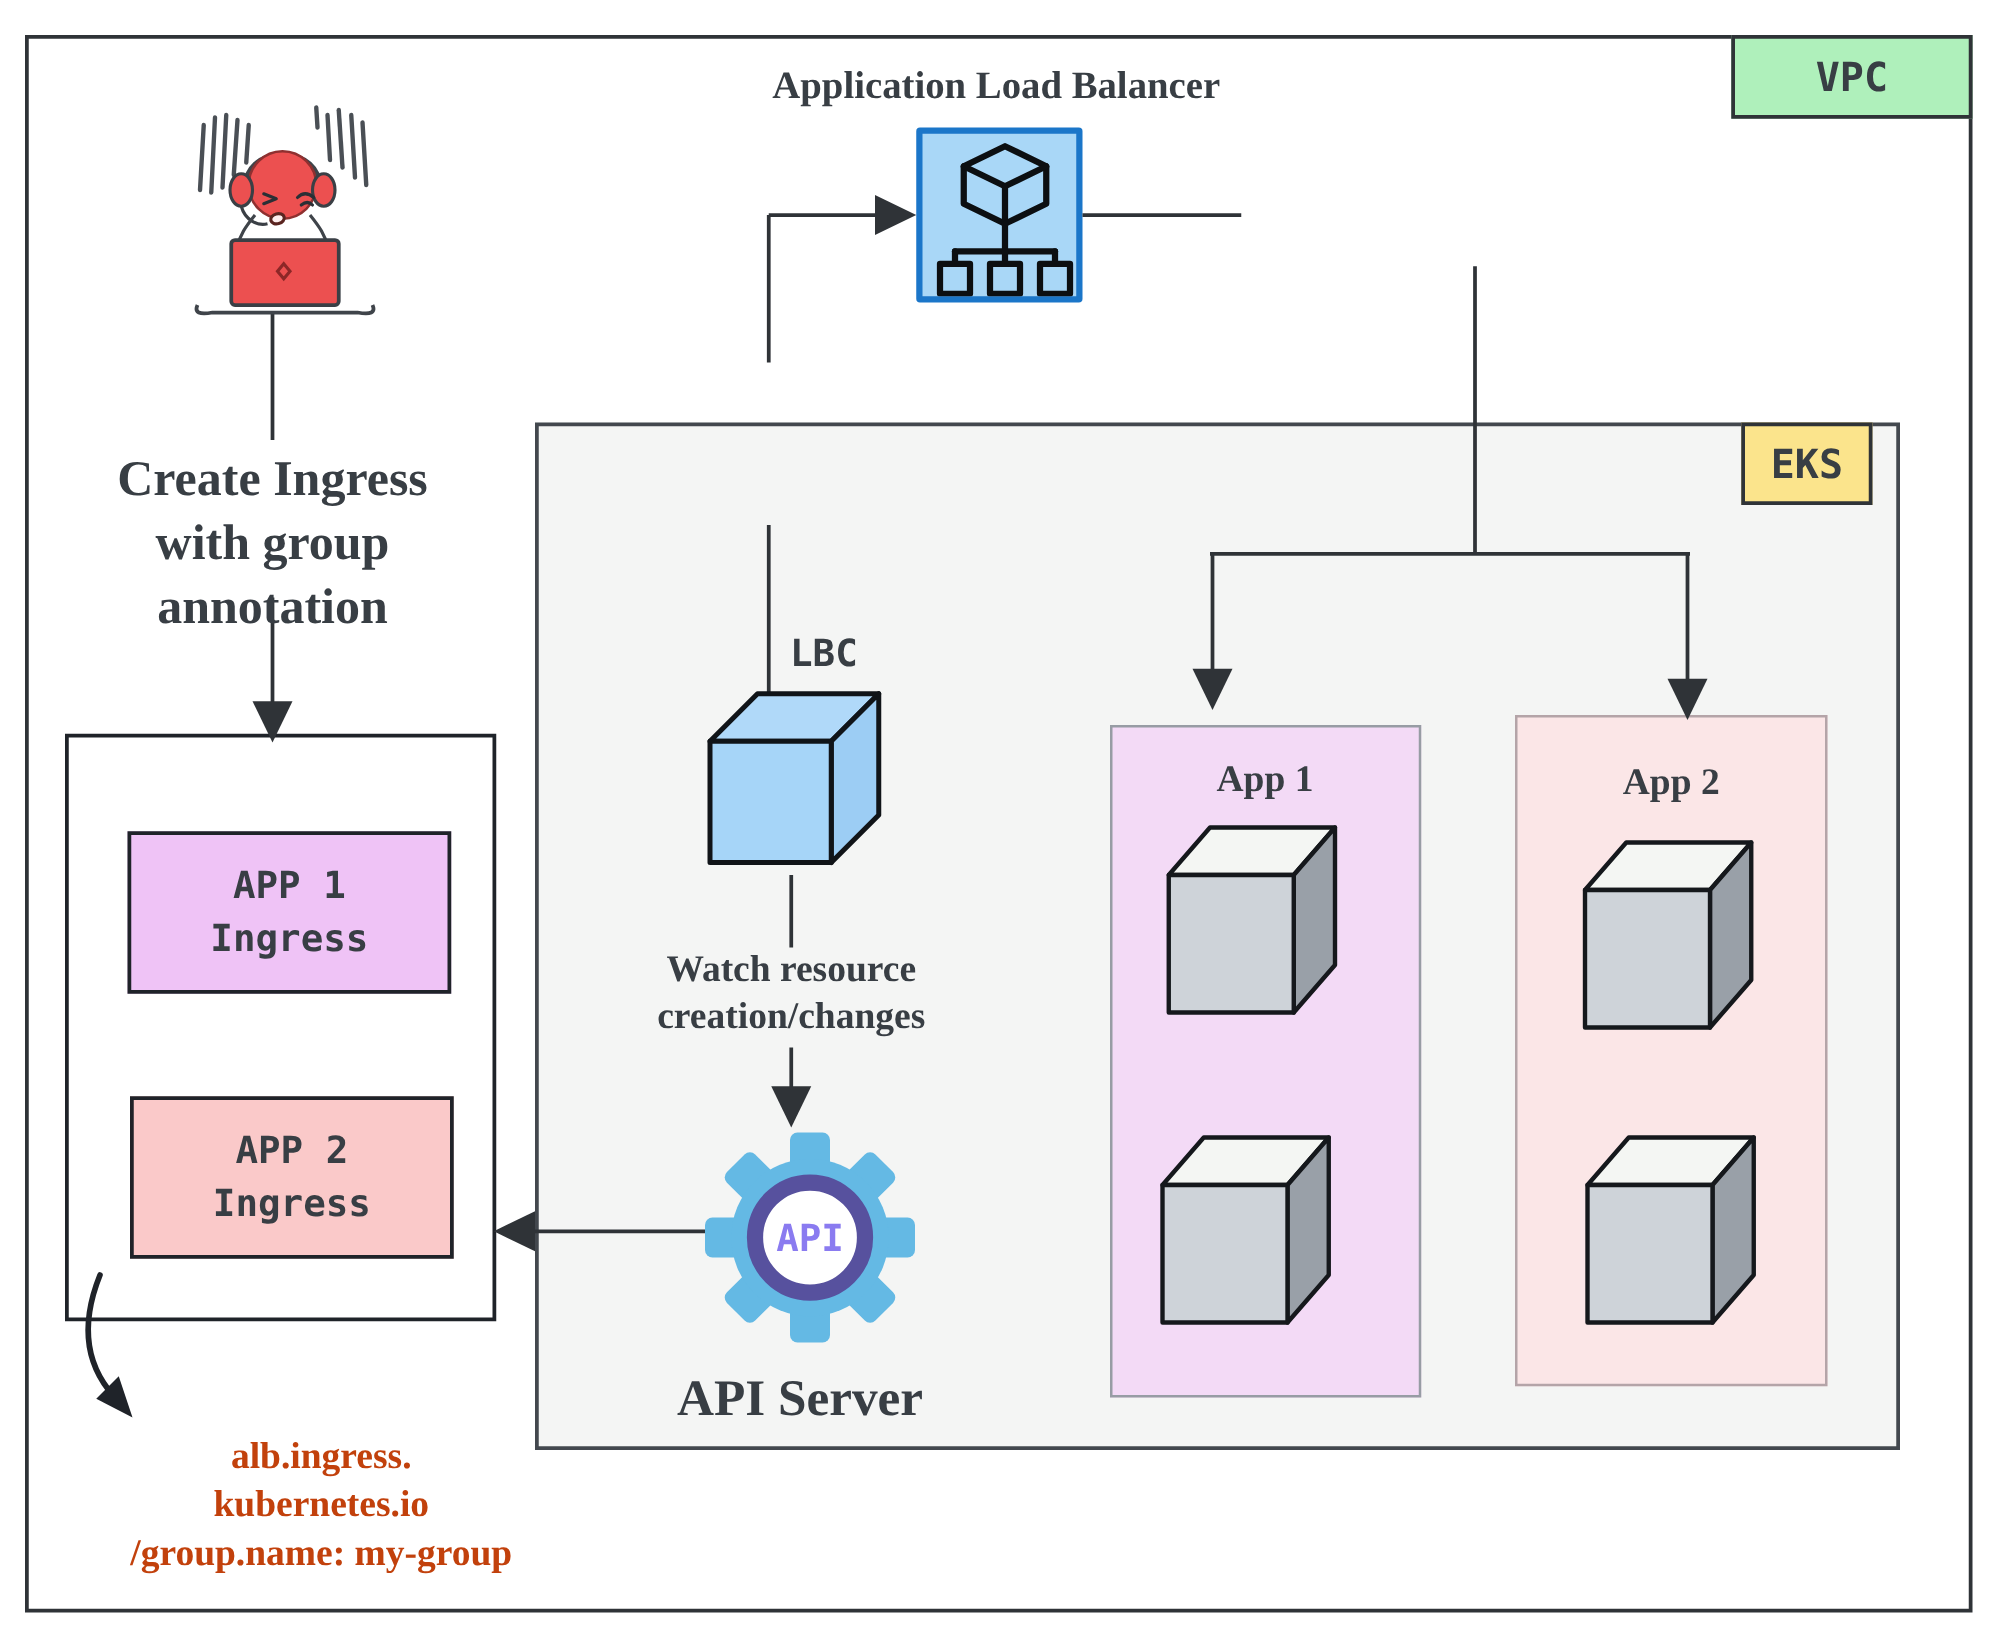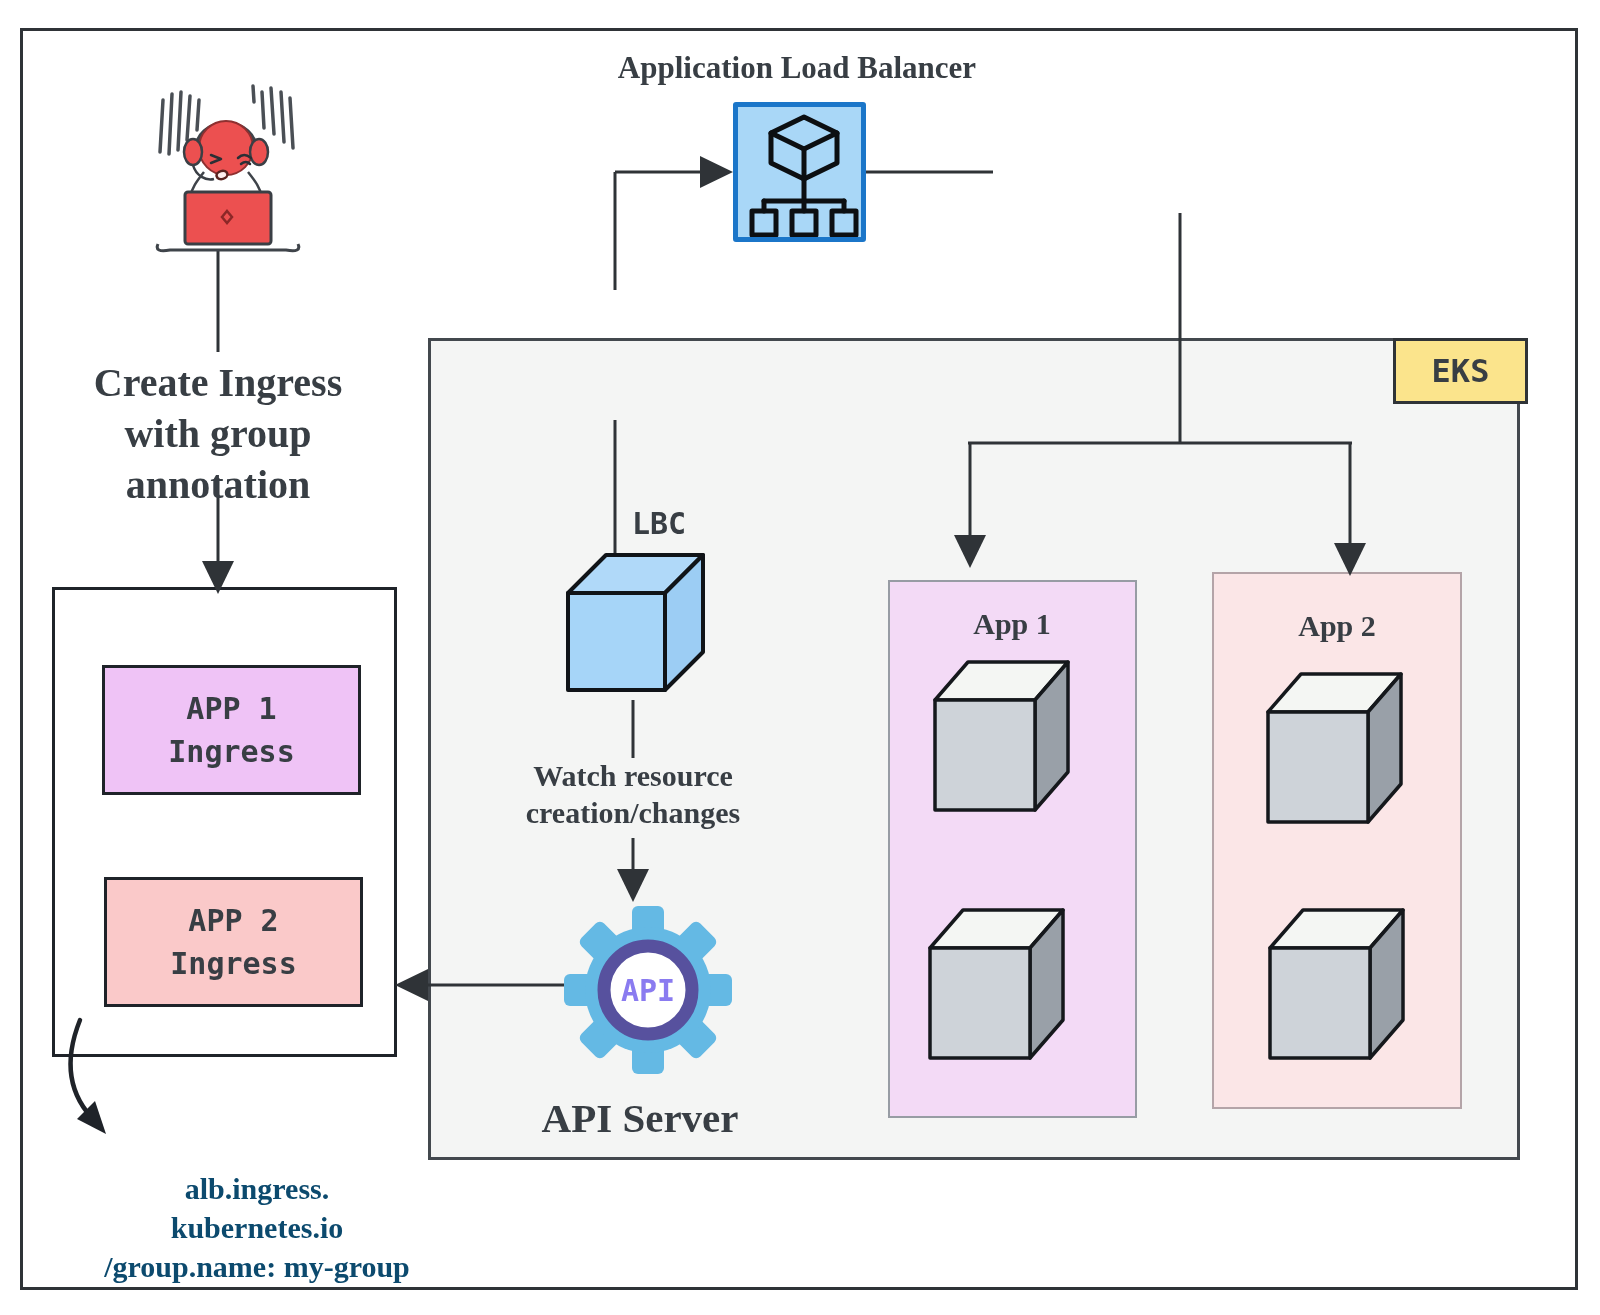--- a/index.html
+++ b/index.html
@@ -9,54 +9,57 @@
   .txt{font-family:"DejaVu Sans Mono",monospace;font-weight:700;color:#383e44;
        text-align:center;white-space:pre-line;z-index:6;}
   .ctr{transform:translateX(-50%);font-family:Liberation Serif, serif;}
   .tag{display:flex;align-items:center;justify-content:center;font-weight:700;color:#383e44;z-index:4;}
   
   #vpc-border{left:20px;top:28px;width:1558px;height:1262px;border:3px solid #2f3337;background:#ffffff;z-index:0;}
   
   #eks-box{left:428px;top:338px;width:1092px;height:822px;background:#f4f5f4;border:3px solid #43484e;z-index:1;}
   
   #vpc-label{left:1385px;top:28px;width:193px;height:67px;background:#aff0bb;border:3px solid #2f3337;font-size:32px;}
-  #eks-label{left:1393px;top:338px;width:135px;height:66px;background:#fbe48c;border:3px solid #2f3337;font-size:32px;}
+  #eks-label{left:1393px;top:338px;width:105px;height:66px;background:#fbe48c;border:3px solid #2f3337;font-size:32px;}
   
   #alb-box{left:733px;top:102px;width:133px;height:140px;background:#a9d7f7;border:5px solid #1b76c9;border-radius:3px;z-index:3;}
   
   #app1-box{left:888px;top:580px;width:249px;height:538px;background:#f3daf6;border:2px solid #979ca4;z-index:2;}
   #app2-box{left:1212px;top:572px;width:250px;height:537px;background:#fbe6e7;border:2px solid #b4a4a8;z-index:2;}
   
   #group-box{left:52px;top:587px;width:345px;height:470px;background:#ffffff;border:3px solid #1f2329;z-index:2;}
   #ingress1{left:102px;top:665px;width:259px;height:130px;background:#efc3f6;border:3px solid #1f2329;z-index:3;
             display:flex;align-items:center;justify-content:center;}
   #ingress2{left:104px;top:877px;width:259px;height:130px;background:#fac9c9;border:3px solid #1f2329;z-index:3;
             display:flex;align-items:center;justify-content:center;}
   .ing-txt{font-size:30px;line-height:43px;}
   #overlay{left:0;top:0;z-index:5;pointer-events:none;}
   #alb-title{left:797px;top:50px;font-size:31px;}
   #route-traffic{left:1180px;top:131px;font-size:30px;line-height:42px;}
   #creates-rules{left:616px;top:291px;font-size:30px;line-height:42px;}
   #lbc-label{left:632px;top:506px;font-size:30px;z-index:6;}
   #watch-text{left:633px;top:757px;font-size:30px;line-height:37px;}
   #api-server-label{left:640px;top:1094px;font-size:41px;}
   #create-ingress-text{left:218px;top:357px;font-size:40px;line-height:51px;}
-  #green-annotation{left:257px;top:1145px;font-size:30px;line-height:39px;color:#0c4a6e;margin-top:24px;}
+  #green-annotation{left:257px;top:1145px;font-size:30px;line-height:39px;color:#c2410c;}
   #app1-title{left:1012px;top:607px;font-size:30px;}
   #app2-title{left:1337px;top:609px;font-size:30px;}
 </style>
 </head>
 <body>
 
 <div id="stage">
 
   <div class="abs" id="vpc-border"></div>
 
   <div class="abs" id="eks-box"></div>
 
+  <div class="abs tag" id="vpc-label">
+    <span>VPC</span>
+  </div>
   <div class="abs tag" id="eks-label">
     <span>EKS</span>
   </div>
 
   <div class="abs" id="app1-box"></div>
   <div class="abs" id="app2-box"></div>
 
   <div class="abs" id="group-box"></div>
   <div class="abs" id="ingress1">
     <div class="txt ing-txt">APP 1

